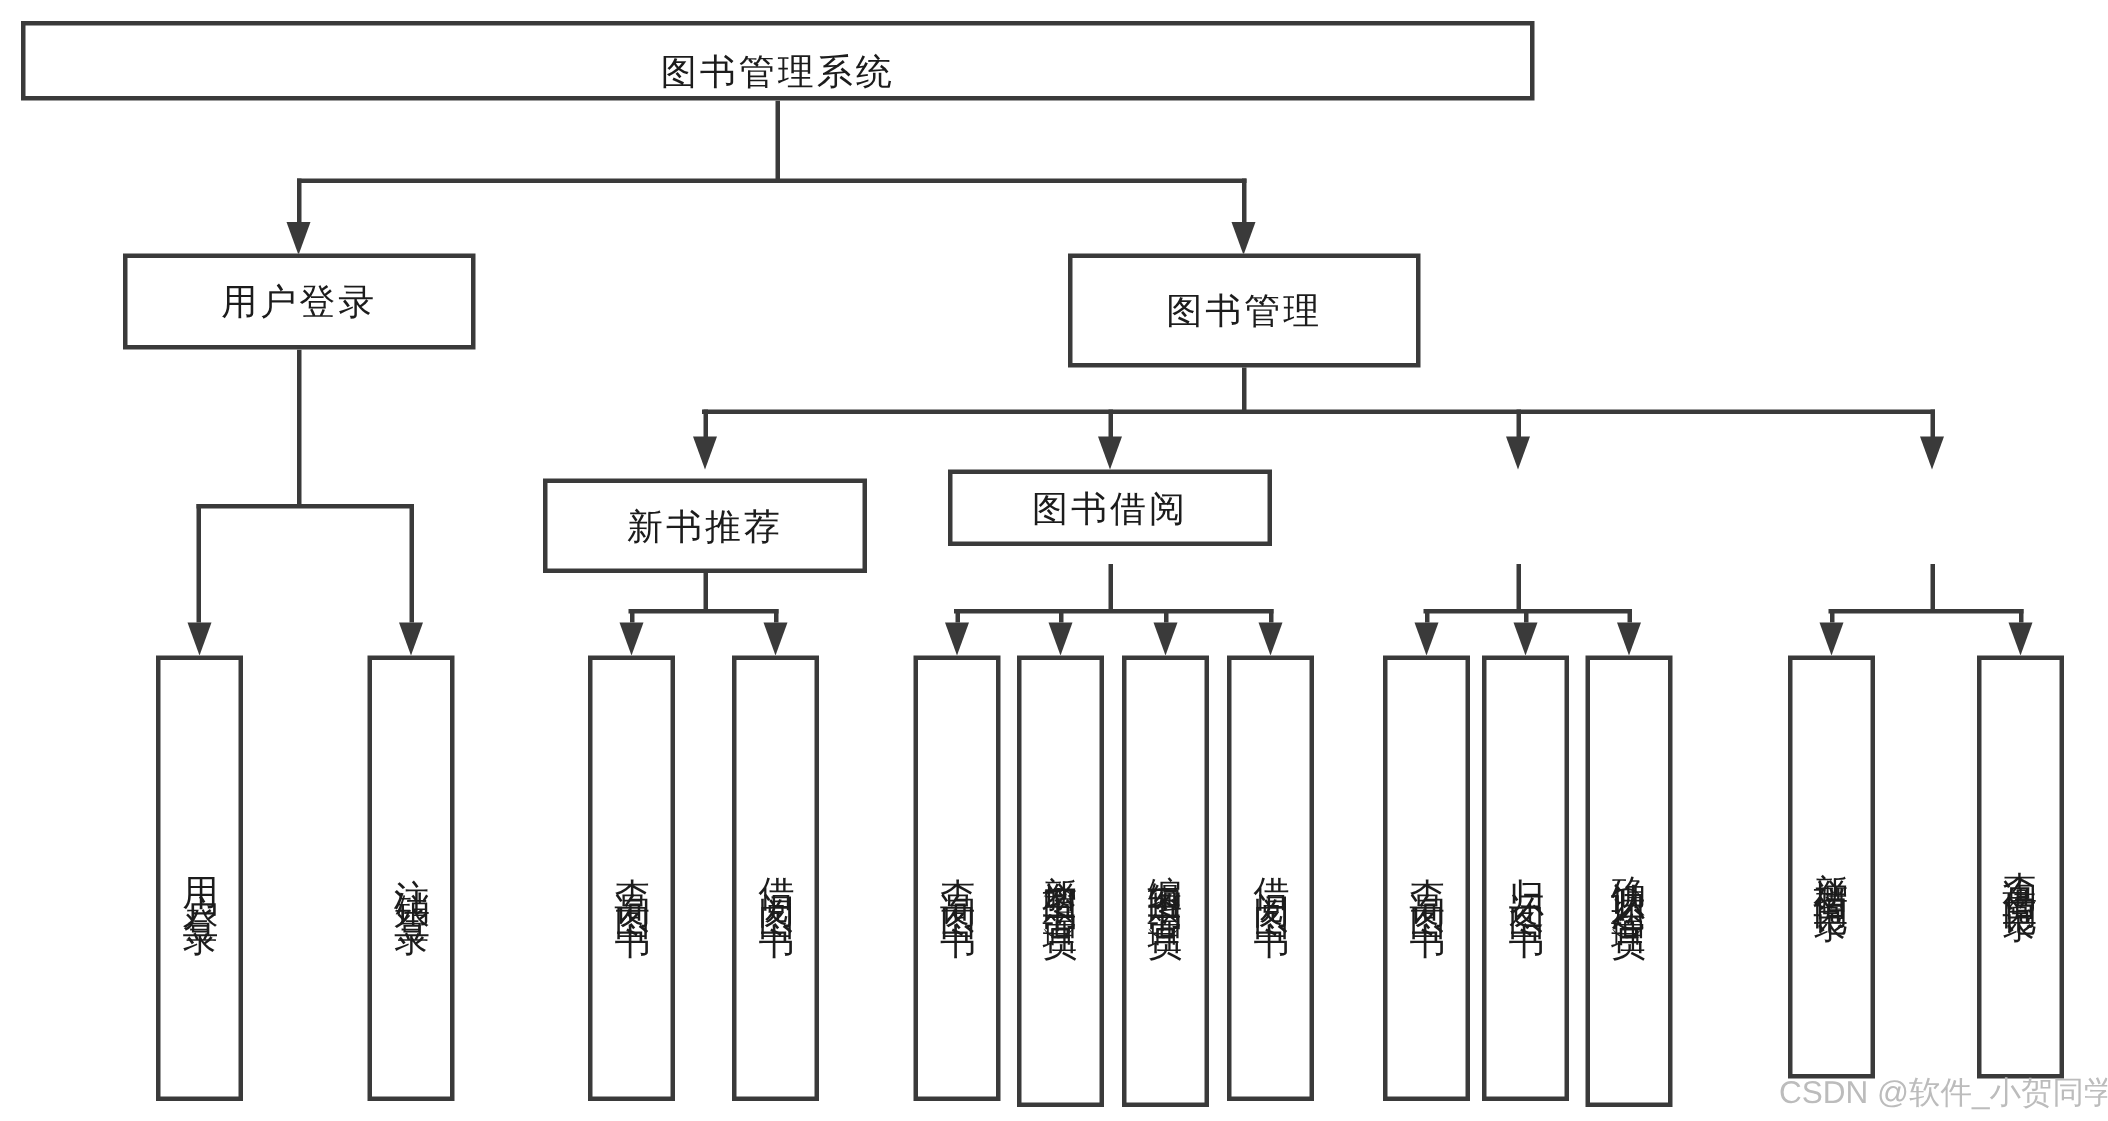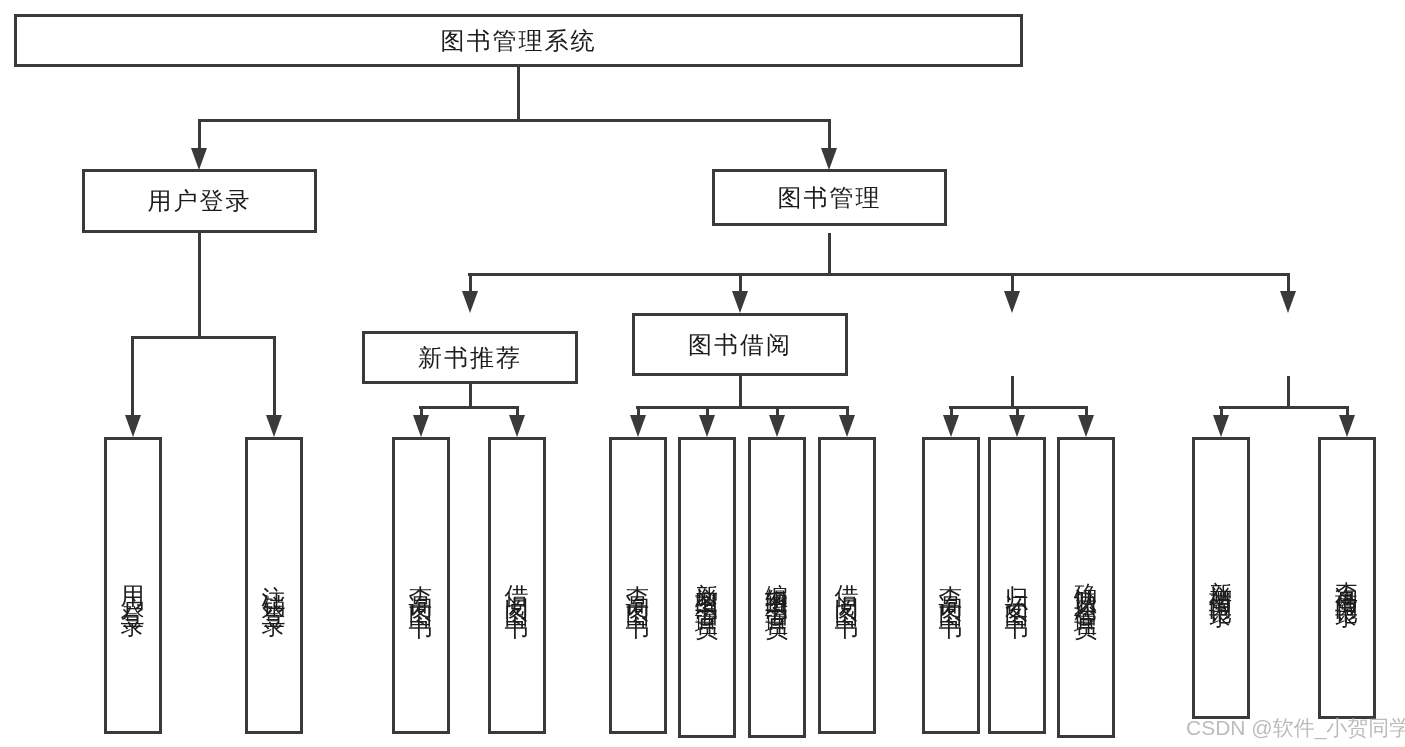--- a/index.html
+++ b/index.html
@@ -130,35 +130,35 @@
   <div class="vline" style="left:1085px;top:406px;width:3px;height:9px;"></div>
   <div class="arrow" style="left:1078px;top:415px;"></div>
 
   <div class="vline" style="left:1287px;top:376px;width:3px;height:31px;"></div>
   <div class="hline" style="left:1219px;top:406px;width:130px;height:3px;"></div>
   <div class="vline" style="left:1220px;top:406px;width:3px;height:9px;"></div>
   <div class="arrow" style="left:1213px;top:415px;"></div>
   <div class="vline" style="left:1346px;top:406px;width:3px;height:9px;"></div>
   <div class="arrow" style="left:1339px;top:415px;"></div>
 
-  <div class="box" style="left:14px;top:14px;width:1009px;height:53px;">
+  <div class="box" style="left:14px;top:14px;width:1009px;height:53px;align-items:flex-end;">
     <span>图书管理系统</span>
   </div>
 
   <div class="box" style="left:82px;top:169px;width:235px;height:64px;">
     <span>用户登录</span>
   </div>
-  <div class="box" style="left:712px;top:169px;width:235px;height:57px;">
+  <div class="box" style="left:712px;top:169px;width:235px;height:76px;">
     <span>图书管理</span>
   </div>
 
-  <div class="box" style="left:362px;top:331px;width:216px;height:53px;">
+  <div class="box" style="left:362px;top:319px;width:216px;height:63px;">
     <span>新书推荐</span>
   </div>
-  <div class="box" style="left:632px;top:313px;width:216px;height:63px;">
+  <div class="box" style="left:632px;top:313px;width:216px;height:51px;">
     <span>图书借阅</span>
   </div>
 
   <div class="leaf" style="left:104px;top:437px;width:58px;height:297px;">
     <span>用户登录</span>
   </div>
   <div class="leaf" style="left:245px;top:437px;width:58px;height:297px;">
     <span>注销登录</span>
   </div>
 

